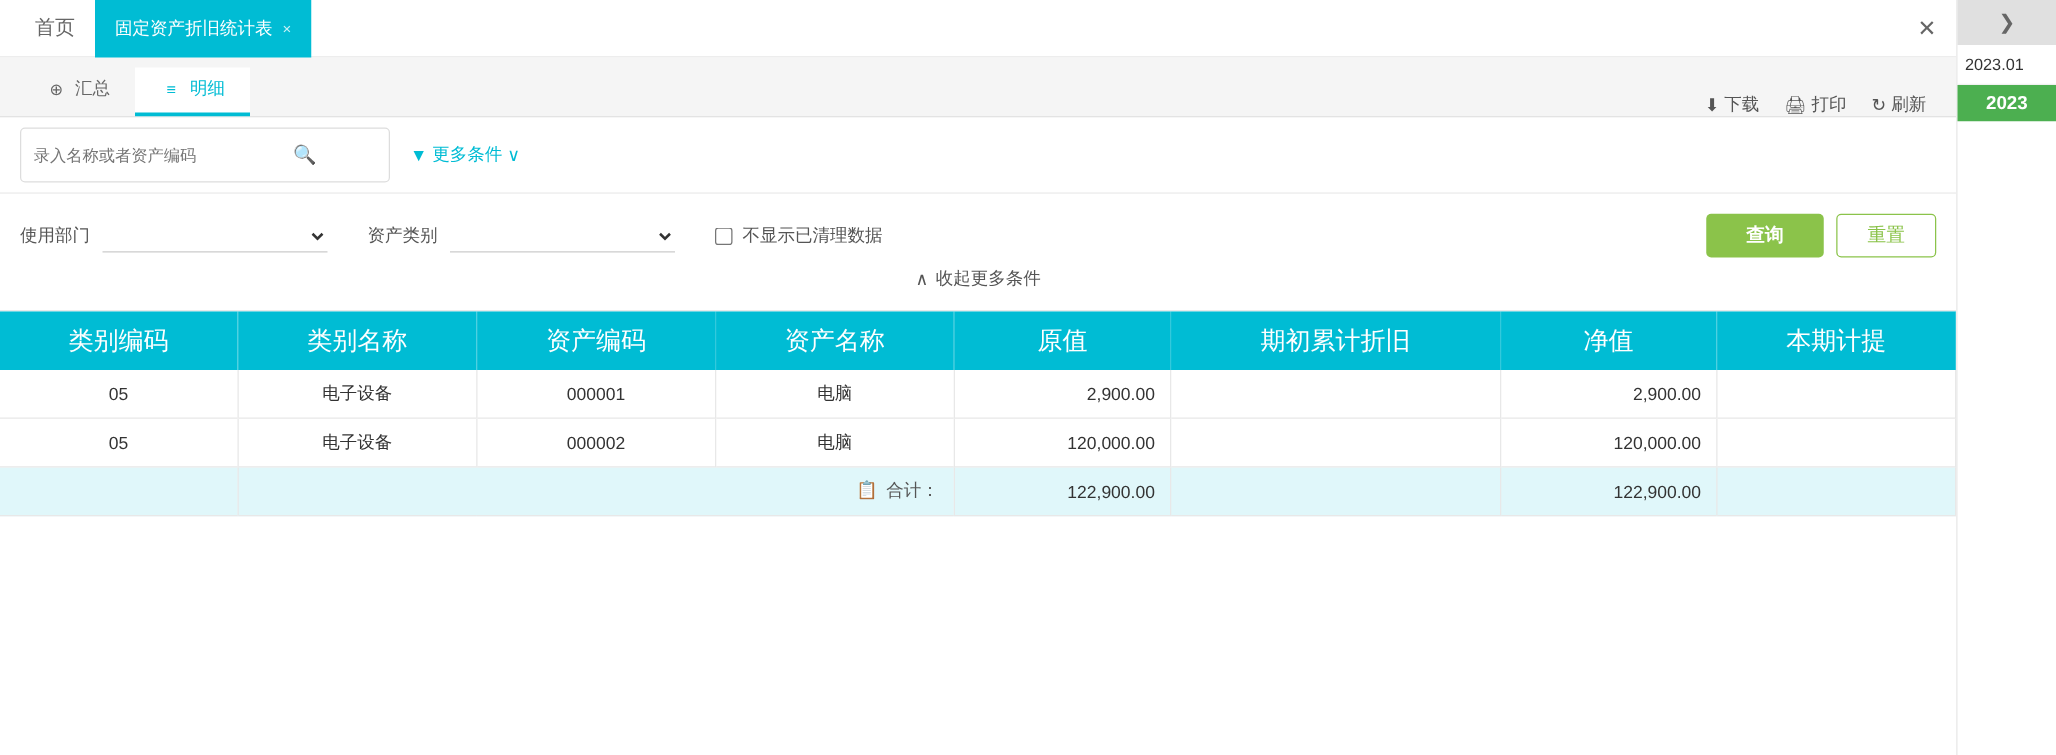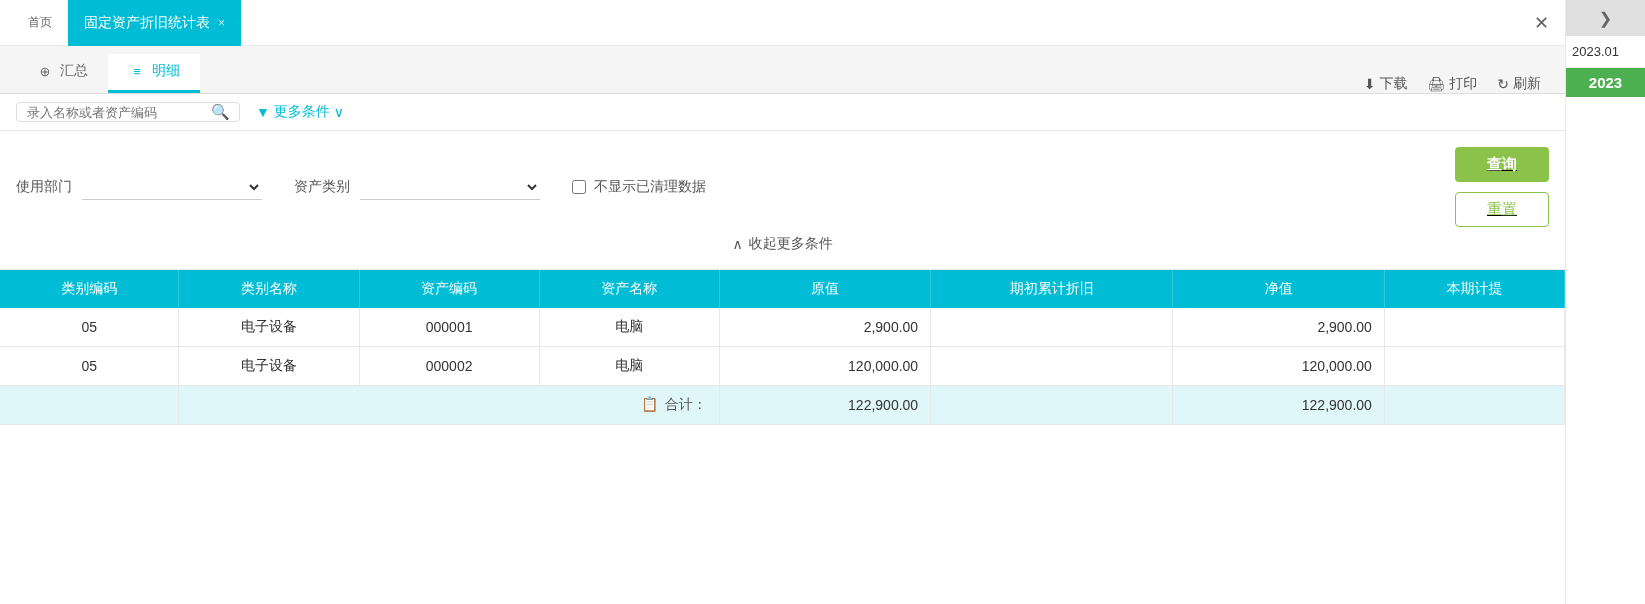--- a/index.html
+++ b/index.html
@@ -27,21 +27,21 @@
     .top-nav {
       display: flex;
       align-items: center;
       background: #fff;
       border-bottom: 1px solid #e8e8e8;
       height: 46px;
       padding: 0 0 0 12px;
     }
     .nav-home {
       color: #666;
-      font-size: 12px;
+      font-size: 16px;
       padding: 0 16px;
       cursor: pointer;
     }
     .nav-tab {
       display: flex;
       align-items: center;
       background: #00bcd4;
       color: #fff;
       padding: 0 16px;
       height: 63px;
@@ -120,22 +120,22 @@
       padding: 8px 16px;
       background: #fff;
       border-bottom: 1px solid #e8e8e8;
       gap: 16px;
     }
     .search-input-wrap {
       display: flex;
       align-items: center;
       border: 1px solid #ddd;
       border-radius: 4px;
-      padding: 0 10px;
-      width: 224px;
+      padding: 12px 10px;
+      width: 296px;
       gap: 8px;
     }
     .search-input-wrap input {
       border: none;
       outline: none;
       font-size: 13px;
       color: #999;
       width: 200px;
       background: transparent;
     }
@@ -243,24 +243,23 @@
       background: #fff;
       color: #8bc34a;
       border: 1px solid #8bc34a;
       border-radius: 4px;
       padding: 7px 24px;
       font-size: 15px;
       cursor: pointer;
     }
     .action-buttons {
       display: flex;
-      flex-direction: column;
+      flex-direction: row;
       gap: 10px;
       margin-left: auto;
-      text-decoration: underline;
     }
     .collapse-bar {
       display: flex;
       justify-content: center;
       align-items: center;
       padding: 8px;
       cursor: pointer;
       gap: 6px;
       color: #333;
       font-size: 14px;
@@ -277,21 +276,21 @@
     table {
       width: 100%;
       border-collapse: collapse;
     }
     thead tr {
       background: #00bcd4;
       color: #fff;
     }
     thead th {
       padding: 10px 12px;
-      font-size: 14px;
+      font-size: 20px;
       font-weight: 500;
       border-right: 1px solid rgba(255,255,255,0.2);
       white-space: nowrap;
     }
     tbody tr {
       background: #fff;
       border-bottom: 1px solid #e8e8e8;
     }
     tbody tr.total-row {
       background: #e0f7fa;

